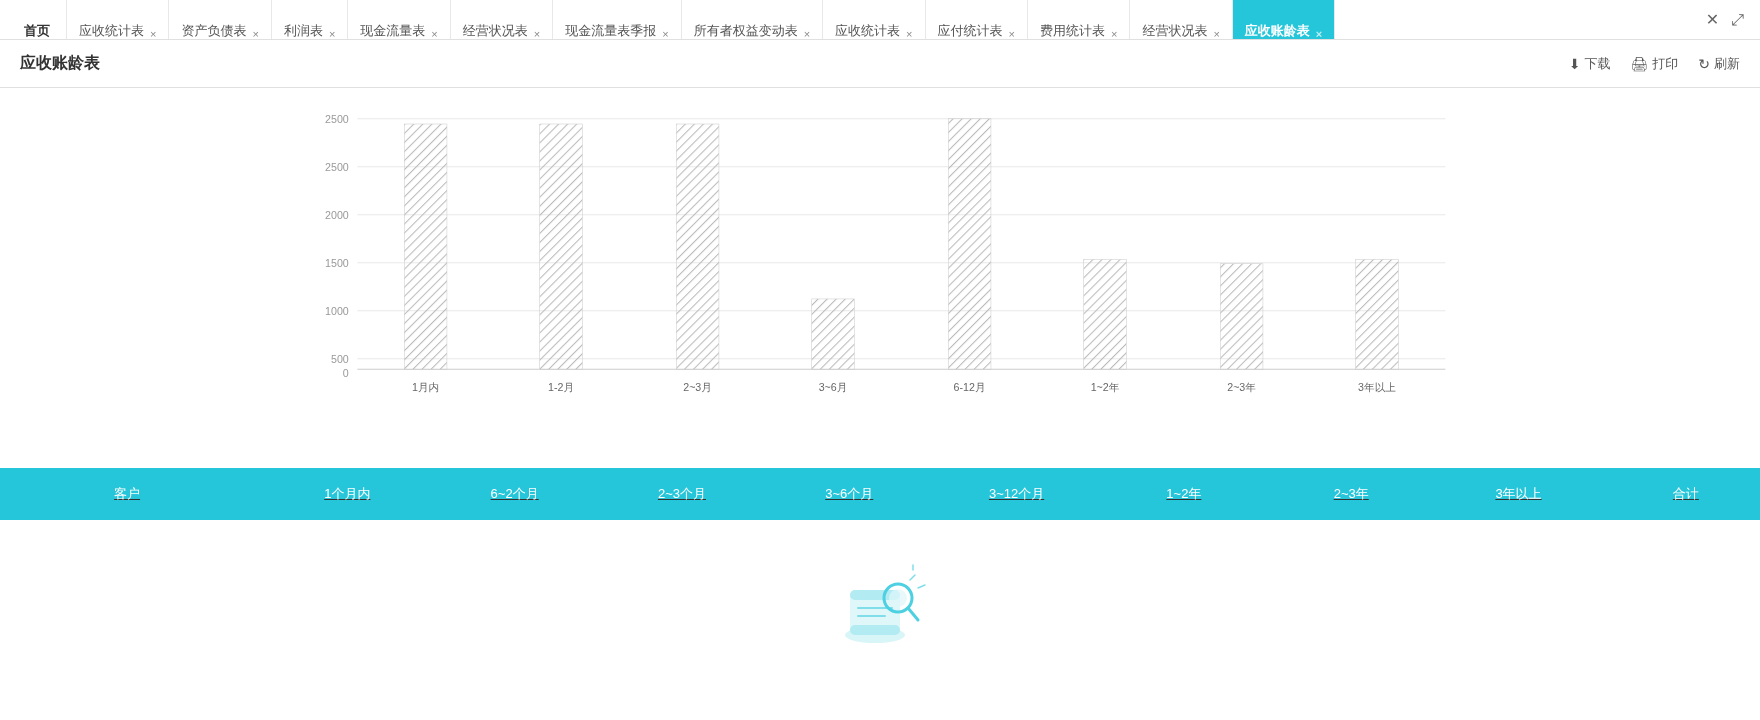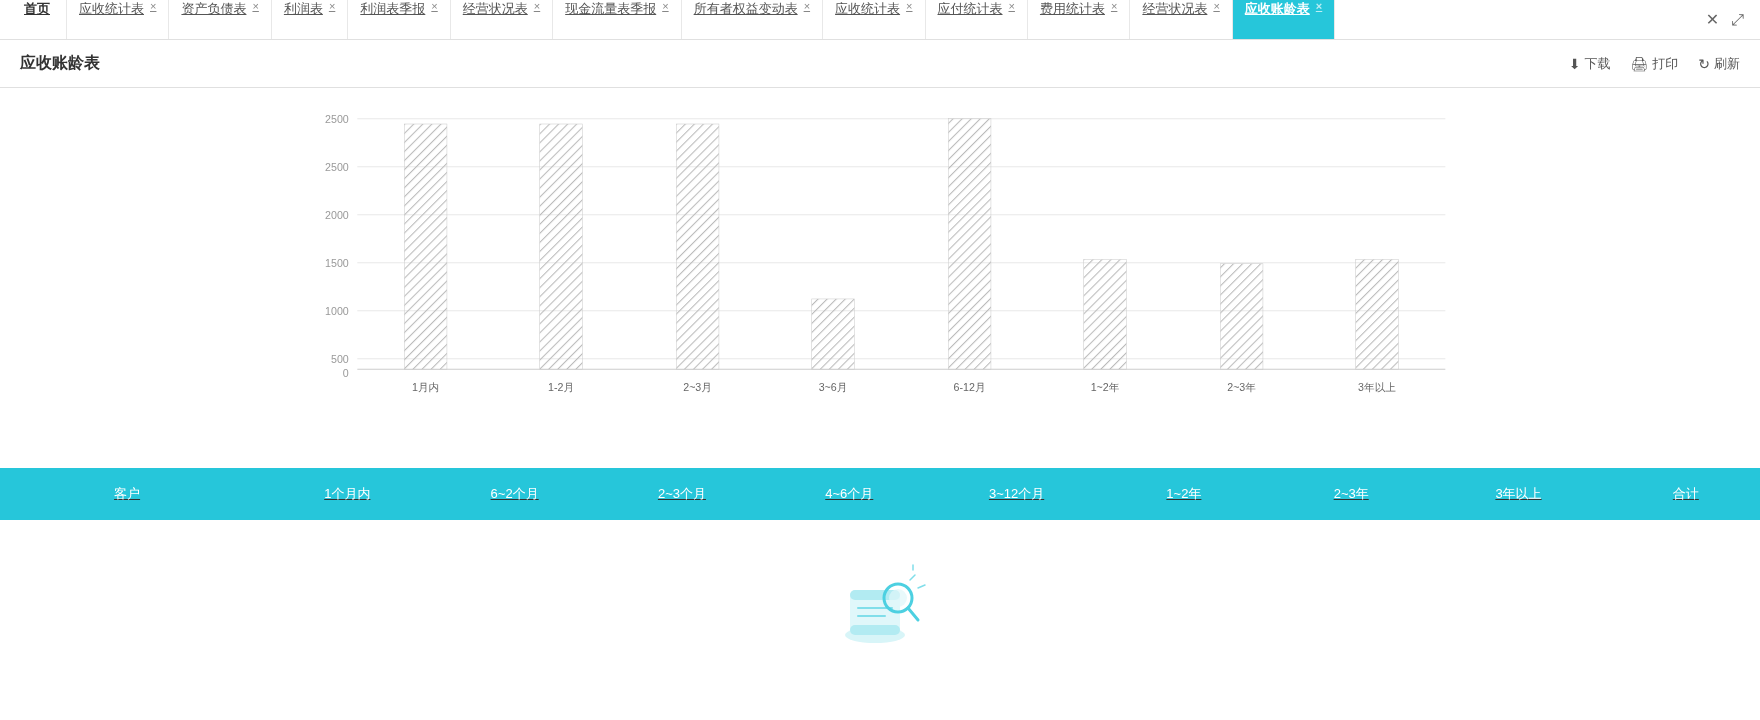--- a/index.html
+++ b/index.html
@@ -11,30 +11,29 @@
       align-items: center;
       background: #fff;
       border-bottom: 1px solid #e0e0e0;
       height: 40px;
       padding: 0 8px;
       overflow: hidden;
       white-space: nowrap;
     }
     .tab-item {
       display: inline-flex;
-      align-items: flex-start;
+      align-items: flex-end;
       padding: 0 12px;
       height: 40px;
       cursor: pointer;
       font-size: 13px;
       color: #555;
       border-right: 1px solid #e8e8e8;
       position: relative;
       flex-shrink: 0;
-      text-decoration: underline;
     }
     .tab-item.active {
       background: #26c6da;
       color: #fff;
       font-weight: bold;
     }
     .tab-item .close-btn {
       margin-left: 6px;
       font-size: 11px;
       cursor: pointer;
@@ -163,21 +162,21 @@
   </div>
   <div class="tab-item">
     <span>资产负债表</span>
     <span class="close-btn">×</span>
   </div>
   <div class="tab-item">
     <span>利润表</span>
     <span class="close-btn">×</span>
   </div>
   <div class="tab-item">
-    <span>利润表季报</span>
+    <span>现金流量表</span>
     <span class="close-btn">×</span>
   </div>
   <div class="tab-item">
     <span>经营状况表</span>
     <span class="close-btn">×</span>
   </div>
   <div class="tab-item">
     <span>现金流量表季报</span>
     <span class="close-btn">×</span>
   </div>
@@ -281,21 +280,21 @@
       <text x="1016" y="265" text-anchor="middle" font-size="10" fill="#666">3年以上</text>
 
     </svg>
   </div>
 
   <div class="table-header">
     <div class="th-cell">客户</div>
     <div class="th-cell">1个月内</div>
     <div class="th-cell">6~2个月</div>
     <div class="th-cell">2~3个月</div>
-    <div class="th-cell">4~6个月</div>
+    <div class="th-cell">3~6个月</div>
     <div class="th-cell">3~12个月</div>
     <div class="th-cell">1~2年</div>
     <div class="th-cell">2~3年</div>
     <div class="th-cell">3年以上</div>
     <div class="th-cell">合计</div>
   </div>
 
   <div class="empty-area">
 
     <svg width="120" height="100" viewBox="0 0 120 100">

